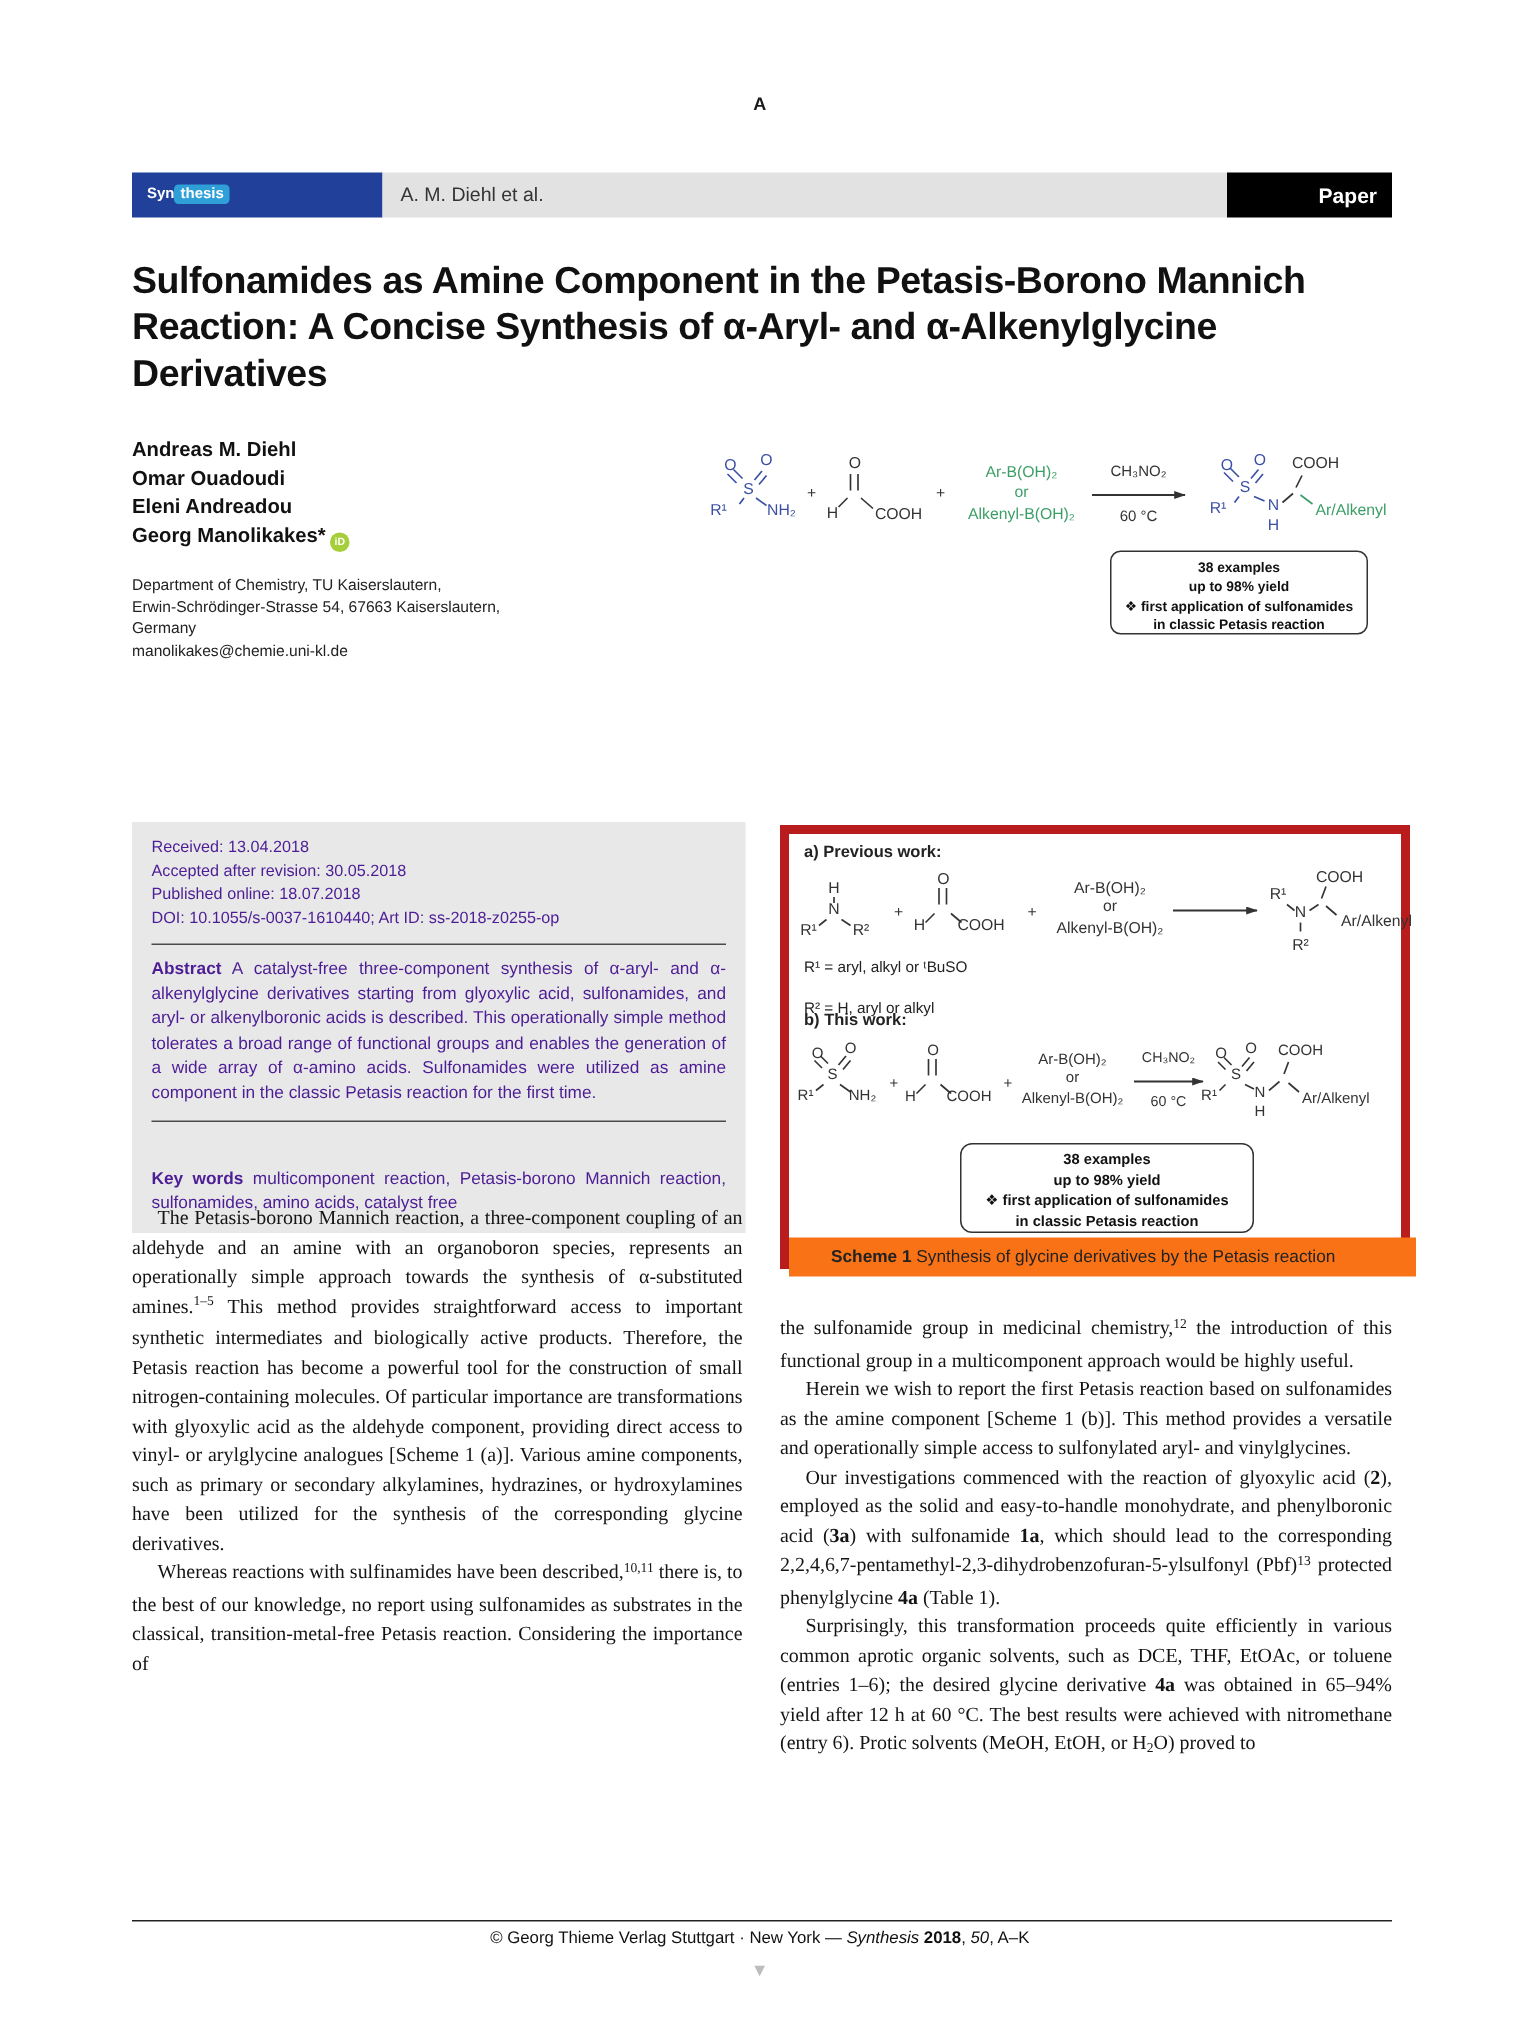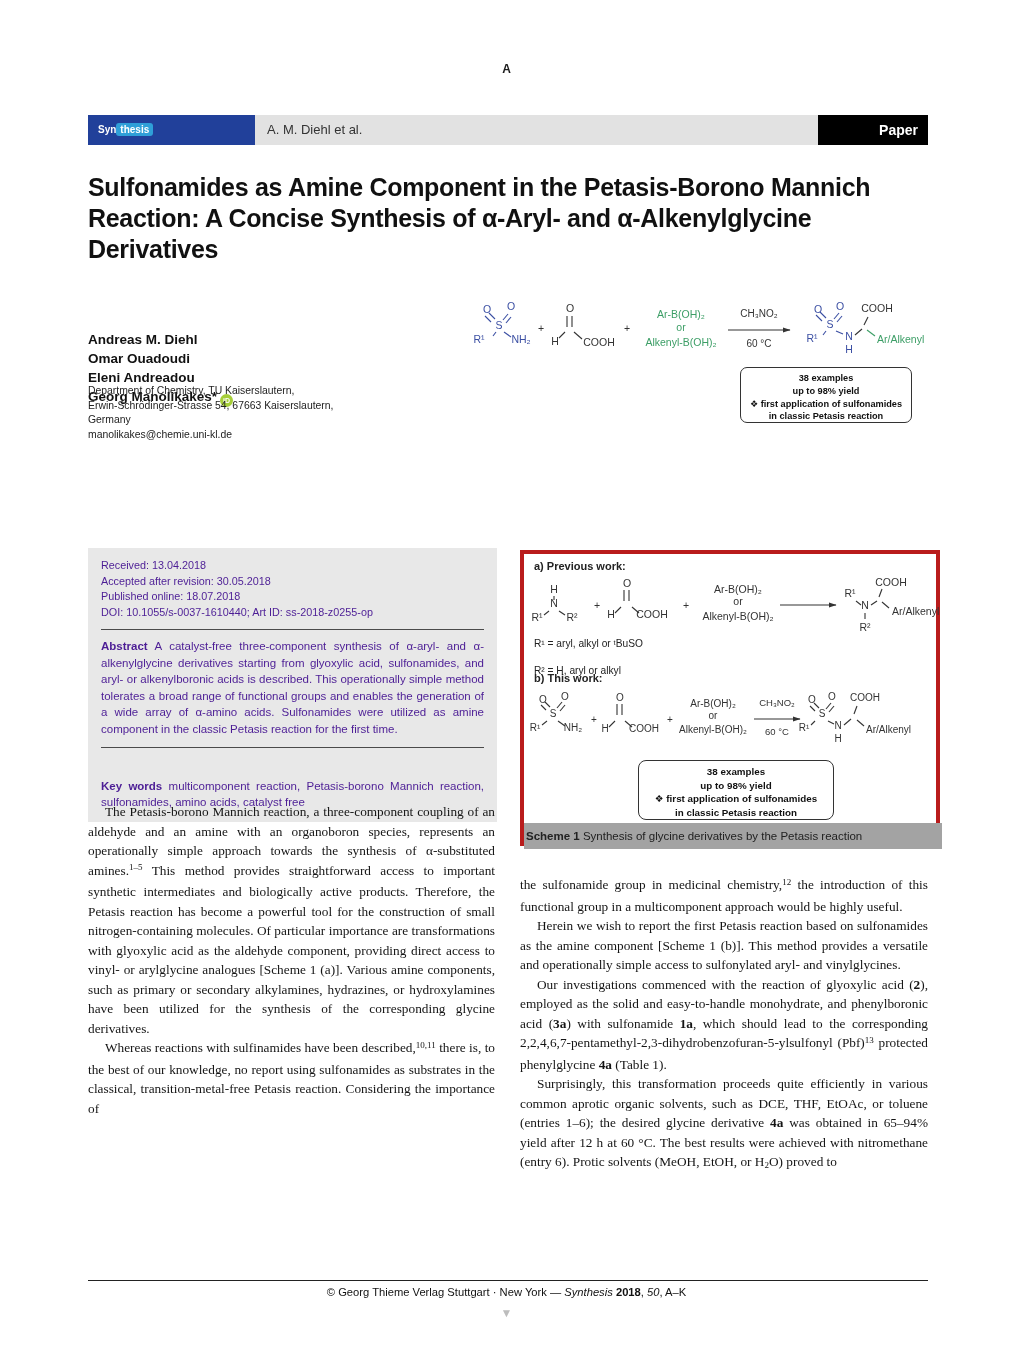--- a/index.html
+++ b/index.html
@@ -16,46 +16,46 @@
   .hdr-logo{left:88px;top:115px;width:167px;height:30px;background:#21409a;color:#fff;
             font-weight:bold;font-size:10px;line-height:30px;padding-left:10px;box-sizing:border-box;}
   .hdr-logo .hl{background:#2f9fd8;border-radius:3px;padding:1px 4px;}
   .hdr-mid{left:255px;top:115px;width:563px;height:30px;background:#e2e2e2;color:#333;
            font-size:13px;line-height:30px;padding-left:12px;box-sizing:border-box;}
   .hdr-type{left:818px;top:115px;width:110px;height:30px;background:#000000;color:#fff;
             font-weight:bold;font-size:14px;line-height:30px;text-align:right;padding-right:10px;box-sizing:border-box;}
 
   
   .title{left:88px;top:172px;width:848px;font-size:25px;font-weight:bold;line-height:31px;letter-spacing:-0.3px;color:#111;}
-  .authors{left:88px;top:290px;width:300px;font-size:13.5px;font-weight:bold;line-height:19px;color:#111;margin-top:40px;}
+  .authors{left:88px;top:290px;width:300px;font-size:13.5px;font-weight:bold;line-height:19px;color:#111;}
   .authors .row{height:19px;}
   .orcid{display:inline-block;width:13px;height:13px;border-radius:50%;background:#a6ce39;color:#fff;
          font-size:7px;font-weight:bold;text-align:center;line-height:13px;vertical-align:-2px;margin-left:3px;}
   .affil{left:88px;top:384px;width:330px;font-size:10.4px;line-height:14.6px;color:#222;}
 
   
   .ga-box{left:740px;top:367px;width:172px;height:56px;border:1.2px solid #333;border-radius:7px;
           font-size:9.2px;font-weight:bold;line-height:12.8px;text-align:center;padding-top:4px;box-sizing:border-box;color:#111;}
   svg{font-family:"Liberation Sans","DejaVu Sans",sans-serif;}
 
   
   .meta{left:88px;top:548px;width:409px;background:#e8e8e8;box-sizing:border-box;padding:10px 13px 11px 13px;color:#4c1d95;}
   .meta .dates{font-size:10.8px;line-height:15.5px;}
   .meta .rule{border-top:1px solid #4a4a4a;margin:9px 0 8px 0;height:0;}
   .meta .abstract{font-size:11.5px;line-height:16.6px;text-align:justify;}
   .meta .kw{font-size:11.5px;line-height:16.6px;text-align:justify;margin-top:30px;}
 
   
-  .scheme{left:520px;top:550px;width:420px;height:296px;border:4px solid #b91c1c;box-sizing:border-box;background:#fff;}
+  .scheme{left:520px;top:550px;width:420px;height:296px;border:6px solid #b91c1c;box-sizing:border-box;background:#fff;}
   .scheme .part-label{position:absolute;left:10px;font-size:11px;font-weight:bold;color:#222;}
   .scheme .rdef{position:absolute;left:10px;font-size:10.2px;color:#222;}
   .sch-box{position:absolute;left:114px;top:206px;width:196px;height:60px;border:1.2px solid #333;border-radius:8px;
            font-size:9.8px;font-weight:bold;line-height:13.5px;text-align:center;padding-top:4px;box-sizing:border-box;color:#111;}
-  .sch-caption{position:absolute;left:0;top:269px;width:418px;height:26px;background:#a3a3a3;
-               font-size:11.5px;line-height:26px;padding-left:2px;box-sizing:border-box;color:#222;}
+  .sch-caption{position:absolute;left:0;top:269px;width:418px;height:26px;background:#f97316;
+               font-size:11.5px;line-height:26px;padding-left:28px;box-sizing:border-box;color:#222;}
 
   
   .col{font-family:"Liberation Serif","DejaVu Serif",serif;font-size:13.3px;line-height:19.5px;
        text-align:justify;color:#141414;}
   .col p{margin:0;}
   .col p.ind{text-indent:17px;}
   .col-left{left:88px;top:802px;width:407px;}
   .col-right{left:520px;top:875px;width:408px;}
 
   

